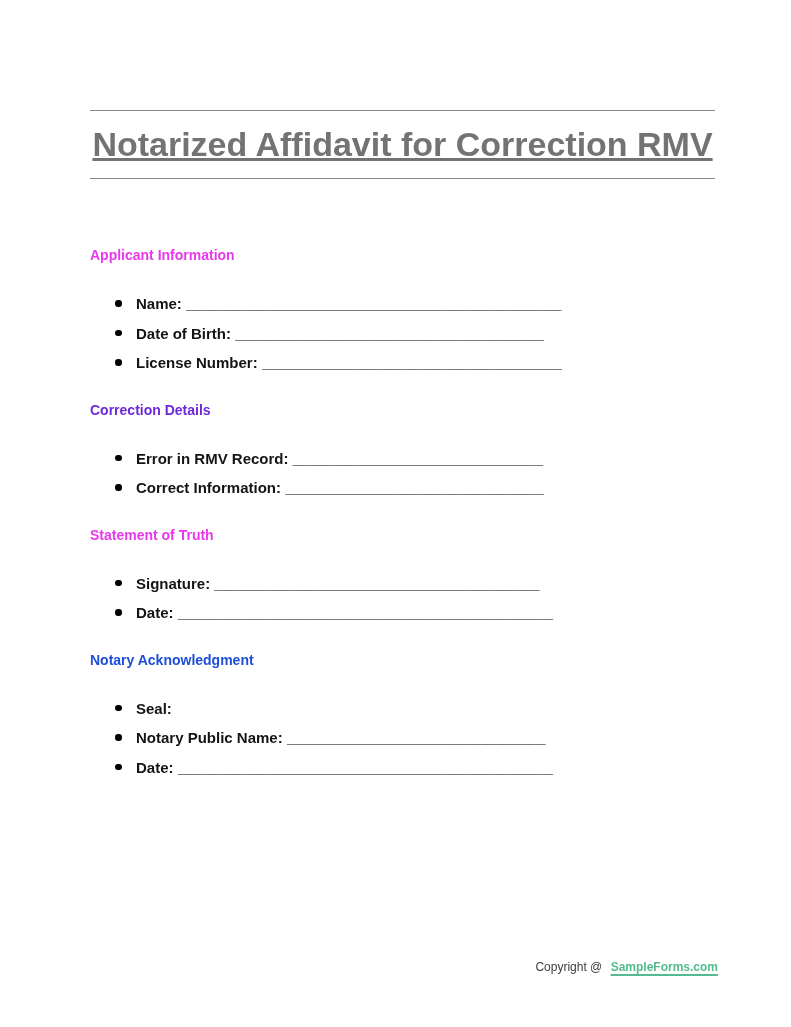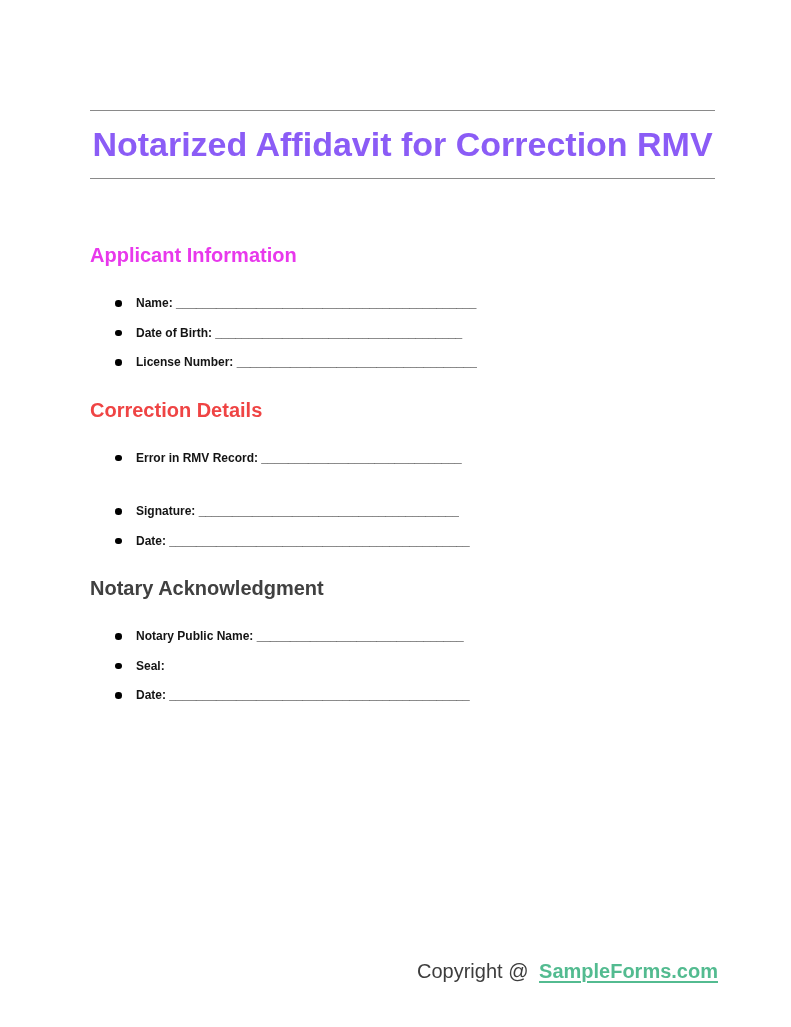--- a/index.html
+++ b/index.html
@@ -24,98 +24,100 @@
     margin: 0 76px 0 90px;
     text-align: center;
     font-size: 34px;
     font-weight: bold;
     line-height: 67px;
     white-space: nowrap;
   }
   main { display: block; }
   h2.section-heading {
     margin: 22px 12px 0 90px;
-    font-size: 20px;
+    font-size: 14px;
     font-weight: bold;
     line-height: 20px;
   }
   h2.section-heading.first { margin-top: 66px; }
   ul.section-list {
     list-style: none;
     margin: 24px 0 0 90px;
     padding: 0;
     width: 520px;
   }
   ul.section-list li {
     position: relative;
     padding-left: 46px;
-    font-size: 12px;
+    font-size: 15px;
     line-height: 29.5px;
     font-weight: bold;
     color: #141414;
   }
   ul.section-list li::before {
     content: "";
     position: absolute;
     left: 25px;
     top: 11px;
     width: 6.5px;
     height: 6.5px;
     border-radius: 50%;
     background: #000000;
   }
   .item-statement { font-weight: normal; }
   .item-blank { font-weight: bold; letter-spacing: 0; }
   .footer {
     position: absolute;
     top: 960px;
     right: 73px;
-    font-size: 20px;
+    font-size: 12px;
     color: #3d3d3d;
     white-space: nowrap;
   }
   .footer .brand-link {
     font-weight: bold;
     text-decoration: underline;
     text-decoration-thickness: 2px;
     text-underline-offset: 3px;
     margin-left: 5px;
     cursor: pointer;
   }
 </style>
 </head>
 <body>
 
 <div class="page">
 
   <div class="rule rule-top"></div>
 
-  <h1 class="doc-title" style="color: #8b5cf6;">Notarized Affidavit for Correction RMV</h1>
+  <h1 class="doc-title" style="color: #737373; text-decoration: underline;">Notarized Affidavit for Correction RMV</h1>
 
   <div class="rule"></div>
 
   <main id="sections">
       <h2 class="section-heading first" style="color: rgb(232, 56, 236);">Applicant Information</h2>
       <ul class="section-list">
         <li><span class="item-label">Name:</span> <span class="item-blank">_____________________________________________</span></li>
         <li><span class="item-label">Date of Birth:</span> <span class="item-blank">_____________________________________</span></li>
         <li><span class="item-label">License Number:</span> <span class="item-blank">____________________________________</span></li>
       </ul>
-      <h2 class="section-heading" style="color: #ef4444;">Correction Details</h2>
+      <h2 class="section-heading" style="color: #6d28d9;">Correction Details</h2>
       <ul class="section-list">
         <li><span class="item-label">Error in RMV Record:</span> <span class="item-blank">______________________________</span></li>
+        <li><span class="item-label">Correct Information:</span> <span class="item-blank">_______________________________</span></li>
       </ul>
+      <h2 class="section-heading" style="color: rgb(232, 56, 236);">Statement of Truth</h2>
       <ul class="section-list">
         <li><span class="item-label">Signature:</span> <span class="item-blank">_______________________________________</span></li>
         <li><span class="item-label">Date:</span> <span class="item-blank">_____________________________________________</span></li>
       </ul>
-      <h2 class="section-heading" style="color: #404040;">Notary Acknowledgment</h2>
+      <h2 class="section-heading" style="color: #1d4ed8;">Notary Acknowledgment</h2>
       <ul class="section-list">
+        <li><span class="item-label">Seal:</span></li>
         <li><span class="item-label">Notary Public Name:</span> <span class="item-blank">_______________________________</span></li>
-        <li><span class="item-label">Seal:</span></li>
         <li><span class="item-label">Date:</span> <span class="item-blank">_____________________________________________</span></li>
       </ul>
     </main>
 
   <div class="footer">
     <span>Copyright @</span>
     <span class="brand-link" style="color: rgb(83, 187, 144); text-decoration-color: rgb(83, 187, 144);">SampleForms.com</span>
   </div>
 
 </div>

